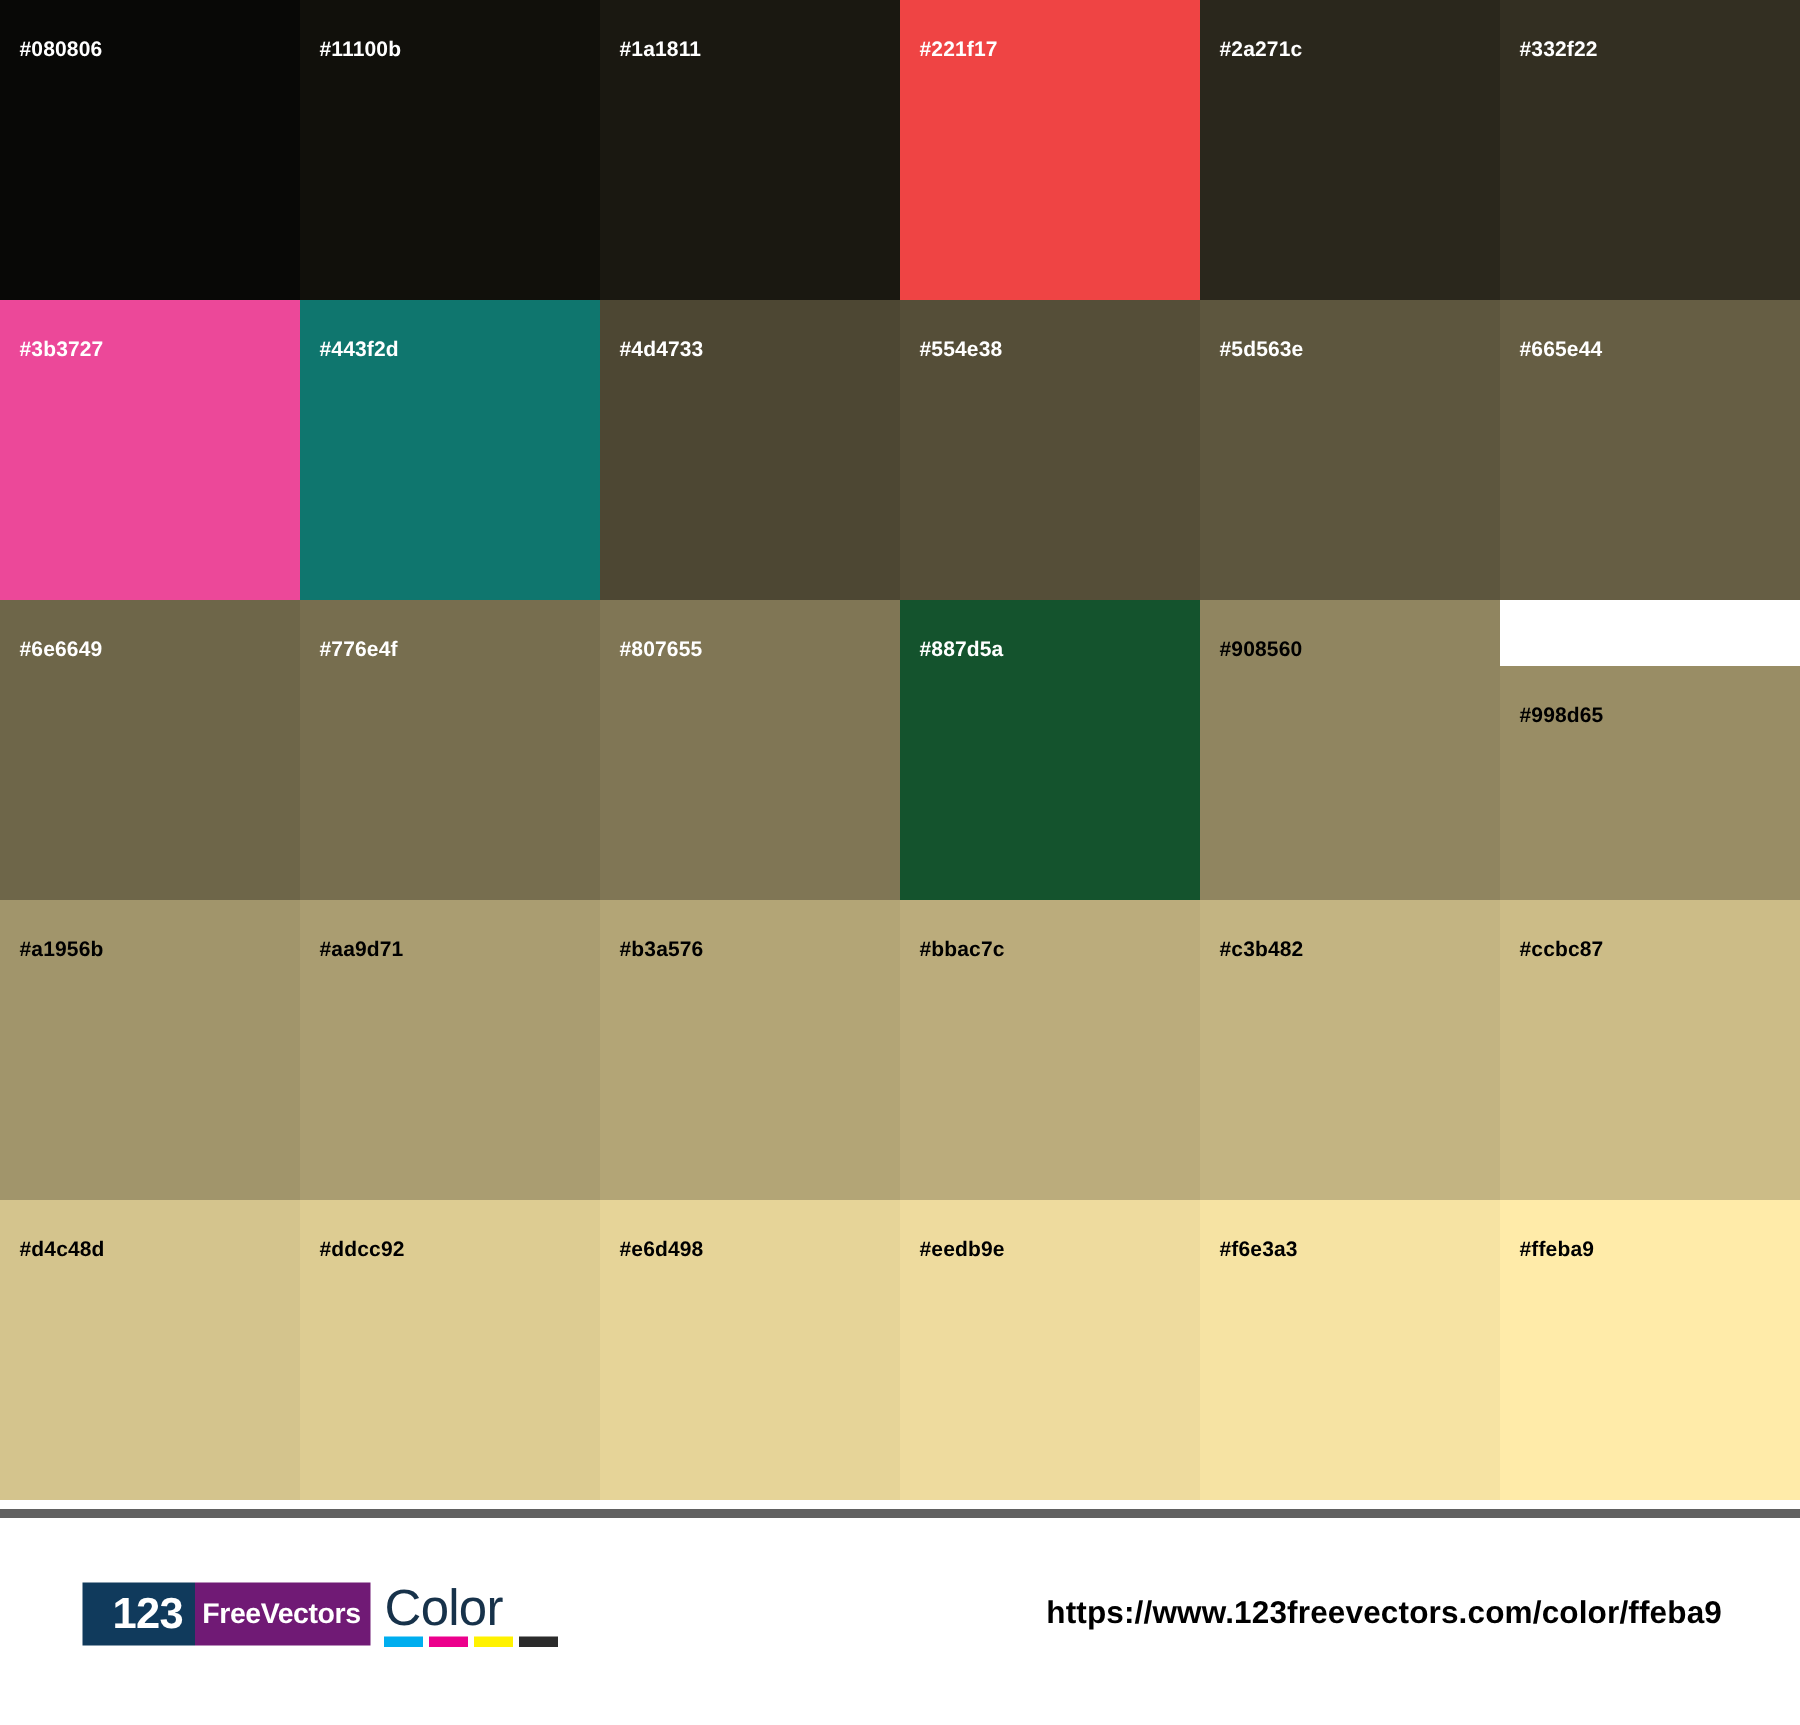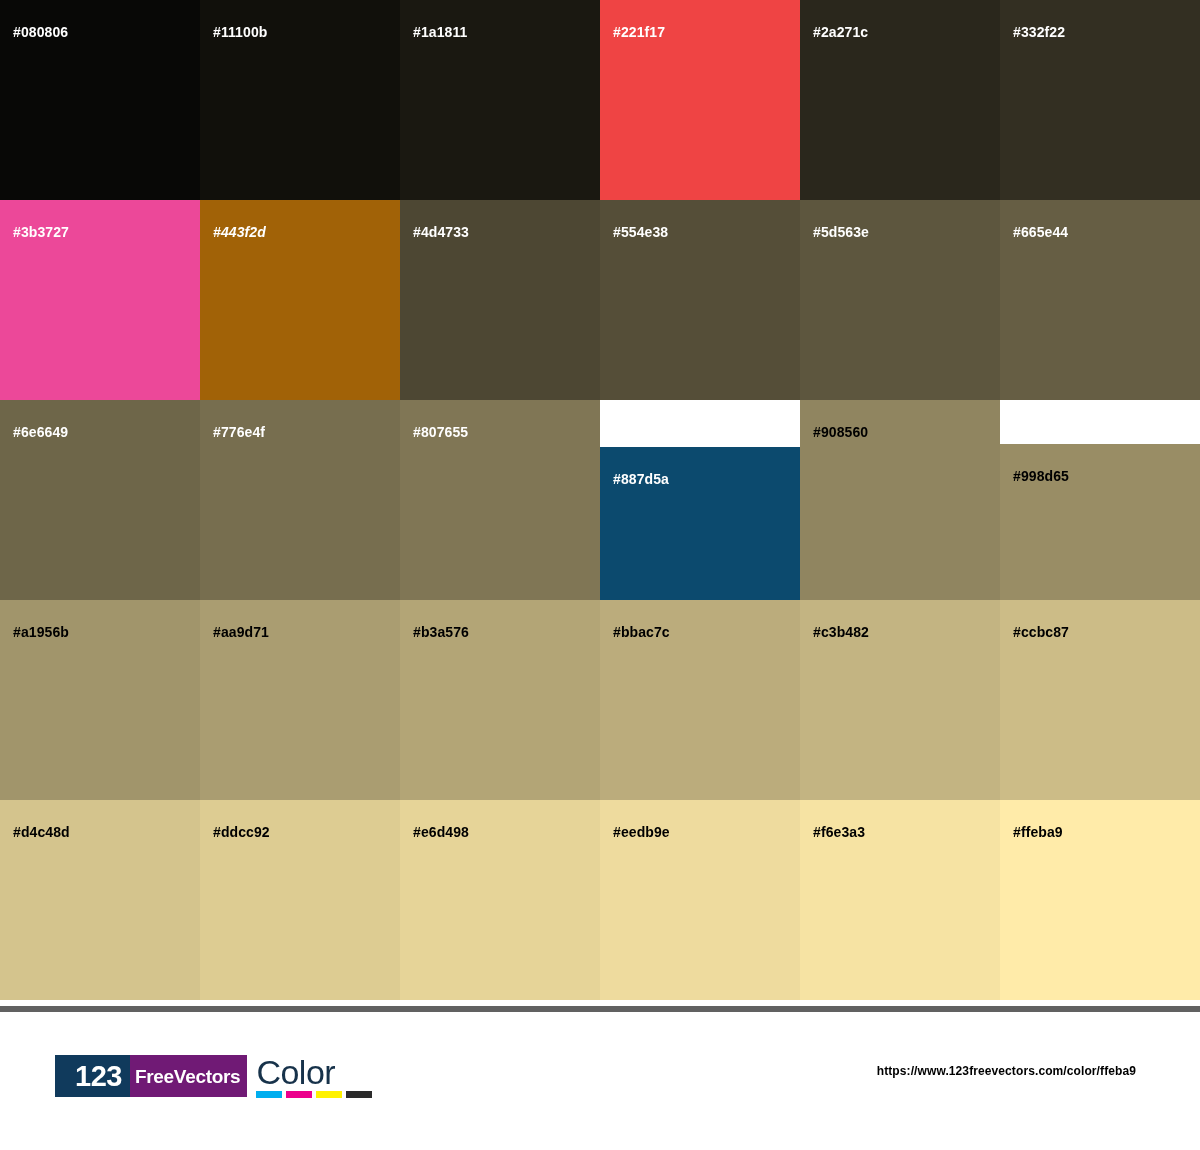--- a/index.html
+++ b/index.html
@@ -157,25 +157,25 @@
   }
 
   .cmyk-c { background: #00aeef; }
   .cmyk-m { background: #ec008c; }
   .cmyk-y { background: #fff200; }
   .cmyk-k { background: #2b2b2b; }
 
   
   #footer-url {
     position: absolute;
-    right: 64px;
+    right: 52px;
     top: 1064px;
     color: #000000;
     font-family: "Liberation Sans", sans-serif;
-    font-size: 12px;
+    font-size: 21px;
     font-weight: bold;
     letter-spacing: 0.1px;
     white-space: nowrap;
   }
 </style>
 </head>
 <body>
 
 <div id="page">
 
@@ -194,21 +194,21 @@
       </div>
       <div class="swatch light-text" style="background: rgb(42, 39, 28);">
         <span class="swatch-label">#2a271c</span>
       </div>
       <div class="swatch light-text" style="background: rgb(51, 47, 34);">
         <span class="swatch-label">#332f22</span>
       </div>
       <div class="swatch light-text" style="background: #ec4899;">
         <span class="swatch-label">#3b3727</span>
       </div>
-      <div class="swatch light-text" style="background: #a16207; font-style: italic;">
+      <div class="swatch light-text" style="background: #0f766e;">
         <span class="swatch-label">#443f2d</span>
       </div>
       <div class="swatch light-text" style="background: rgb(77, 71, 51);">
         <span class="swatch-label">#4d4733</span>
       </div>
       <div class="swatch light-text" style="background: rgb(85, 78, 56);">
         <span class="swatch-label">#554e38</span>
       </div>
       <div class="swatch light-text" style="background: rgb(93, 86, 62);">
         <span class="swatch-label">#5d563e</span>
@@ -218,21 +218,21 @@
       </div>
       <div class="swatch light-text" style="background: rgb(110, 102, 73);">
         <span class="swatch-label">#6e6649</span>
       </div>
       <div class="swatch light-text" style="background: rgb(119, 110, 79);">
         <span class="swatch-label">#776e4f</span>
       </div>
       <div class="swatch light-text" style="background: rgb(128, 118, 85);">
         <span class="swatch-label">#807655</span>
       </div>
-      <div class="swatch light-text" style="background: #0c4a6e; margin-top: 47px;">
+      <div class="swatch light-text" style="background: #14532d;">
         <span class="swatch-label">#887d5a</span>
       </div>
       <div class="swatch dark-text" style="background: rgb(144, 133, 96);">
         <span class="swatch-label">#908560</span>
       </div>
       <div class="swatch dark-text" style="background: rgb(153, 141, 101); margin-top: 44px;">
         <span class="swatch-label">#998d65</span>
       </div>
       <div class="swatch dark-text" style="background: rgb(161, 149, 107);">
         <span class="swatch-label">#a1956b</span>

